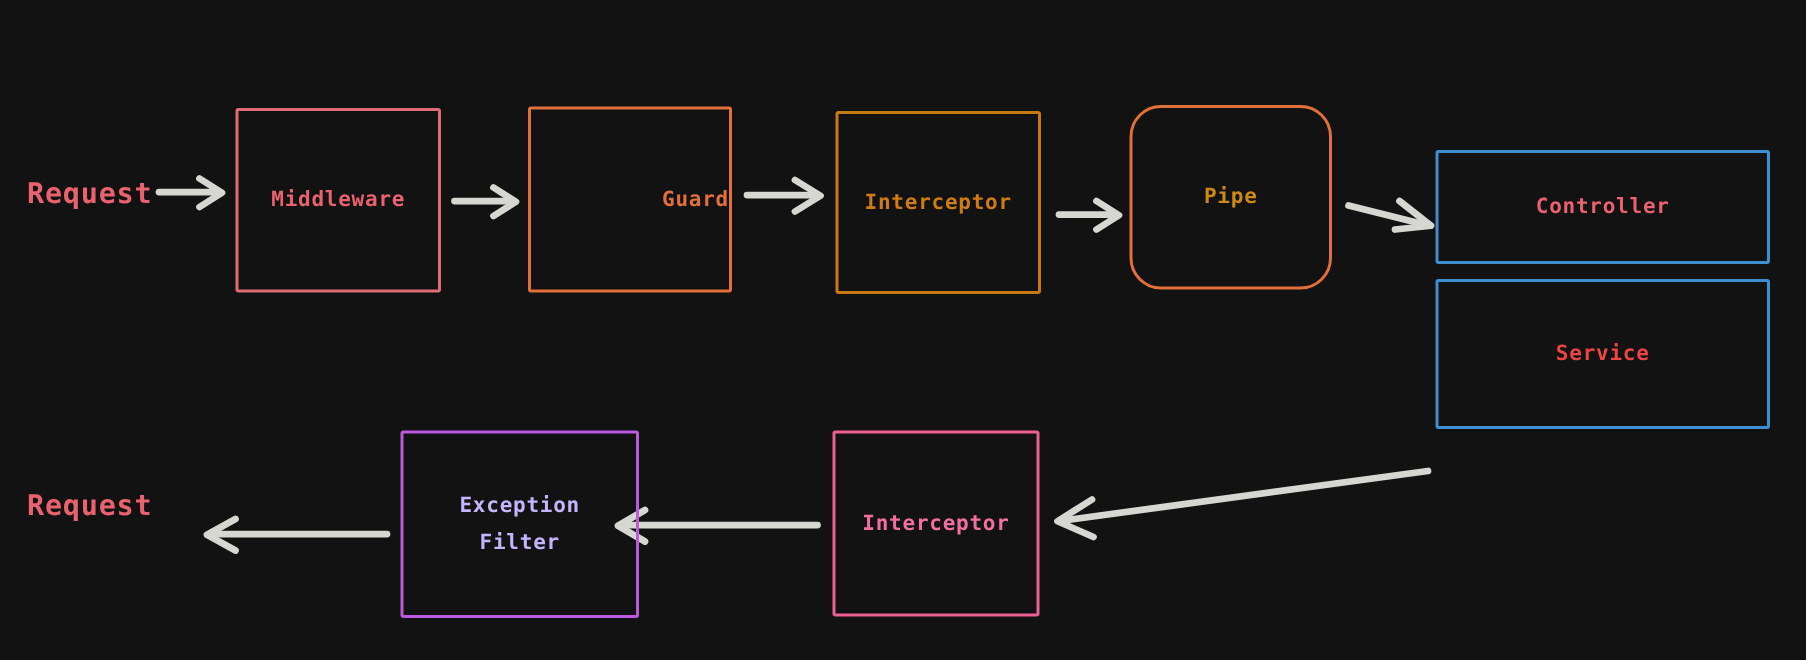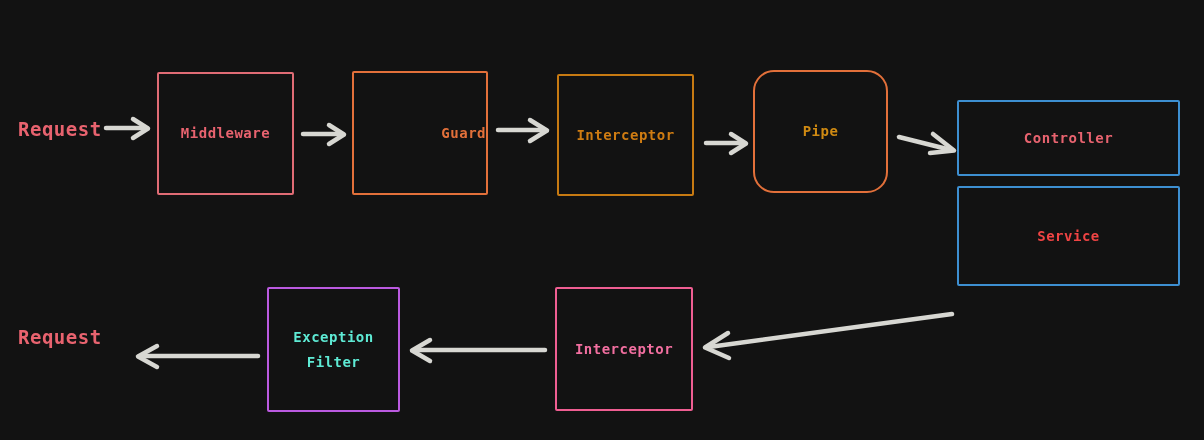--- a/index.html
+++ b/index.html
@@ -122,18 +122,18 @@
   </div>
   <div class="node" id="node-controller" style="left: 957px; top: 100px; width: 223px; height: 76px; border-color: rgb(61, 143, 209); color: rgb(232, 99, 111); justify-content: center;">
     <span class="node-label">Controller</span>
   </div>
   <div class="node" id="node-service" style="left: 957px; top: 186px; width: 223px; height: 100px; border-color: rgb(61, 143, 209); color: #ef4444;">
     <span class="node-label">Service</span>
   </div>
   <div class="node" id="node-interceptor-out" style="left: 555px; top: 287px; width: 138px; height: 124px; border-color: rgb(239, 94, 146); color: rgb(242, 111, 160);">
     <span class="node-label">Interceptor</span>
   </div>
-  <div class="node" id="node-exception-filter" style="left: 267px; top: 287px; width: 133px; height: 125px; border-color: rgb(187, 90, 224); color: #5eead4;">
+  <div class="node" id="node-exception-filter" style="left: 267px; top: 287px; width: 159px; height: 125px; border-color: rgb(187, 90, 224); color: #c4b5fd;">
     <span class="node-label">Exception
 Filter</span>
   </div>
 
 </div>
 
 </body></html>

